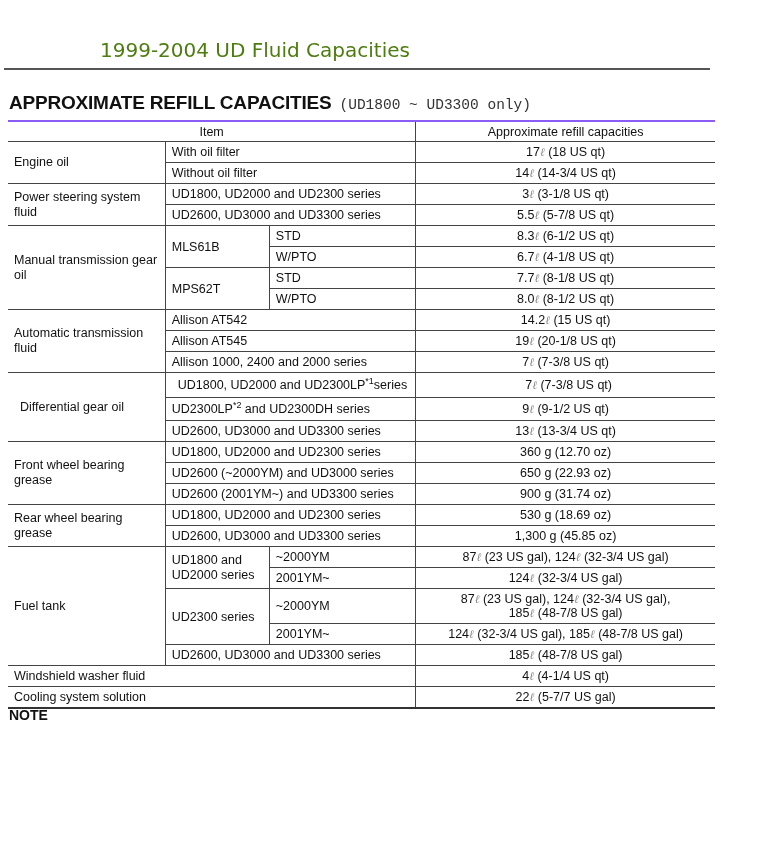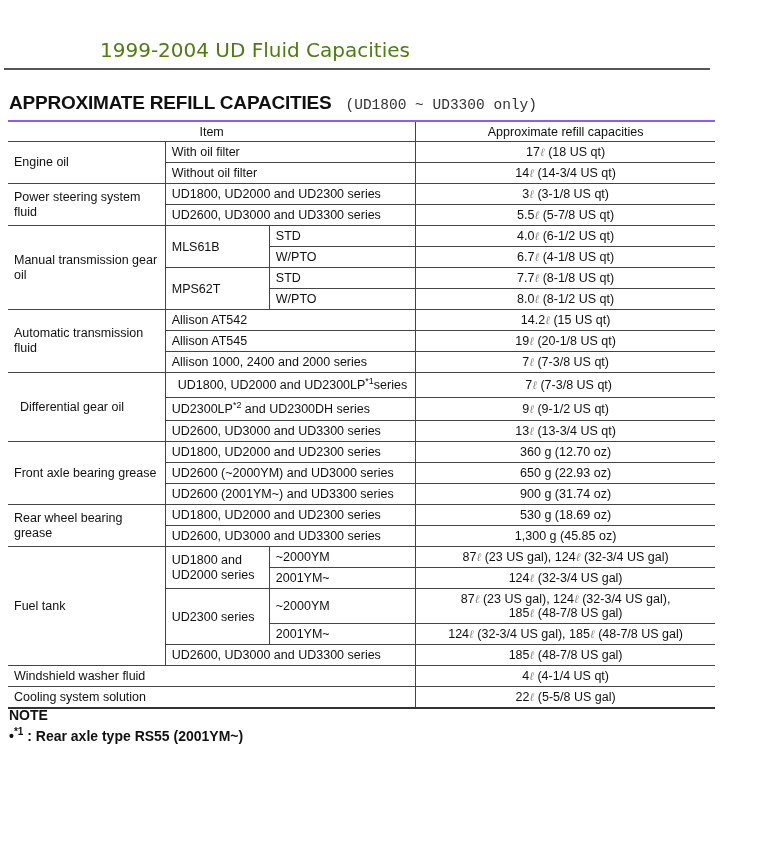--- a/index.html
+++ b/index.html
@@ -1,21 +1,21 @@
 <!DOCTYPE html>
 <html><head>
 <meta charset="utf-8">
 <style>
   html, body { margin: 0; padding: 0; background: #ffffff; }
   body { width: 768px; height: 849px; position: relative; overflow: hidden; color: #111; font-family: "Liberation Sans", sans-serif; }
   .doc-title { position: absolute; left: 100px; top: 38px; font-family: "DejaVu Sans", sans-serif; font-size: 20px; color: #4d7c0f; }
   .title-rule { position: absolute; left: 4px; top: 68px; width: 706px; height: 2px; background: #555; }
   .heading { position: absolute; left: 9px; top: 92px; white-space: nowrap; }
   .heading .main { font-family: "Liberation Sans", sans-serif; font-weight: bold; font-size: 19px; letter-spacing: -0.2px; color: #111; }
-  .heading .sub { font-family: "Liberation Mono", monospace; font-size: 14.5px; color: #333; margin-left: 14px; }
+  .heading .sub { font-family: "Liberation Mono", monospace; font-size: 14.5px; color: #333; margin-left: 8px; }
 
   table.cap { position: absolute; left: 8px; top: 120px; width: 707px; border-collapse: collapse; font-size: 12.5px; color: #111; }
   table.cap td, table.cap th { border: 1px solid #444; padding: 0 6px; height: 20px; line-height: 14px; vertical-align: middle; font-weight: normal; }
   table.cap { border-top: 2px solid #8b5cf6; border-bottom: 2px solid #333; }
   table.cap tr > *:first-child { border-left: none; }
   table.cap tr > *:last-child { border-right: none; }
   table.cap th { text-align: center; height: 19px; }
   table.cap td.val { text-align: center; }
   table.cap td.grp { line-height: 15px; }
   .c1 { width: 145px; }
@@ -72,21 +72,21 @@
   </tr>
   <tr>
     <td colspan="2">UD2600, UD3000 and UD3300 series</td>
     <td class="val"><span>5.5</span><span class="ell">ℓ</span><span> (5-7/8 US qt)</span></td>
   </tr>
 
   <tr>
     <td rowspan="4" class="grp">Manual transmission gear oil</td>
     <td rowspan="2">MLS61B</td>
     <td>STD</td>
-    <td class="val"><span>4.0</span><span class="ell">ℓ</span><span> (6-1/2 US qt)</span></td>
+    <td class="val"><span>8.3</span><span class="ell">ℓ</span><span> (6-1/2 US qt)</span></td>
   </tr>
   <tr>
     <td>W/PTO</td>
     <td class="val"><span>6.7</span><span class="ell">ℓ</span><span> (4-1/8 US qt)</span></td>
   </tr>
   <tr>
     <td rowspan="2">MPS62T</td>
     <td>STD</td>
     <td class="val"><span>7.7</span><span class="ell">ℓ</span><span> (8-1/8 US qt)</span></td>
   </tr>
@@ -117,21 +117,21 @@
   <tr class="tall2">
     <td colspan="2"><span>UD2300LP</span><sup>*2</sup><span> and UD2300DH series</span></td>
     <td class="val"><span>9</span><span class="ell">ℓ</span><span> (9-1/2 US qt)</span></td>
   </tr>
   <tr>
     <td colspan="2">UD2600, UD3000 and UD3300 series</td>
     <td class="val"><span>13</span><span class="ell">ℓ</span><span> (13-3/4 US qt)</span></td>
   </tr>
 
   <tr>
-    <td rowspan="3" class="grp">Front axle bearing grease</td>
+    <td rowspan="3" class="grp">Front wheel bearing grease</td>
     <td colspan="2">UD1800, UD2000 and UD2300 series</td>
     <td class="val">360 g (12.70 oz)</td>
   </tr>
   <tr>
     <td colspan="2">UD2600 (~2000YM) and UD3000 series</td>
     <td class="val">650 g (22.93 oz)</td>
   </tr>
   <tr>
     <td colspan="2">UD2600 (2001YM~) and UD3300 series</td>
     <td class="val">900 g (31.74 oz)</td>
@@ -171,21 +171,20 @@
     <td class="val"><span>185</span><span class="ell">ℓ</span><span> (48-7/8 US gal)</span></td>
   </tr>
 
   <tr>
     <td colspan="3">Windshield washer fluid</td>
     <td class="val"><span>4</span><span class="ell">ℓ</span><span> (4-1/4 US qt)</span></td>
   </tr>
 
   <tr>
     <td colspan="3">Cooling system solution</td>
-    <td class="val"><span>22</span><span class="ell">ℓ</span><span> (5-5/8 US gal)</span></td>
+    <td class="val"><span>22</span><span class="ell">ℓ</span><span> (5-7/7 US gal)</span></td>
   </tr>
 </tbody>
   </table>
 
 <div class="notes">
   <div class="note-title">NOTE</div>
-  <div><span>•</span><sup>*1</sup><span> : Rear axle type RS55 (2001YM~)</span></div>
 </div>
 
 </body></html>

